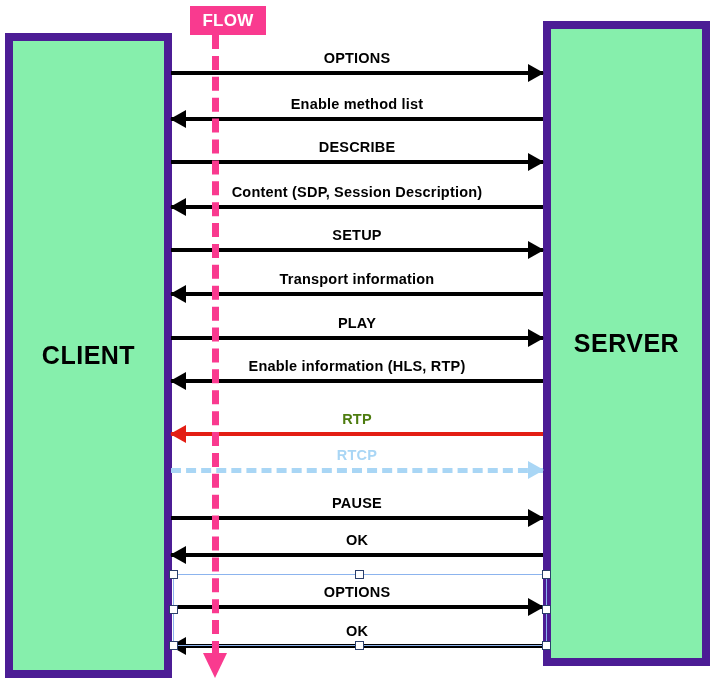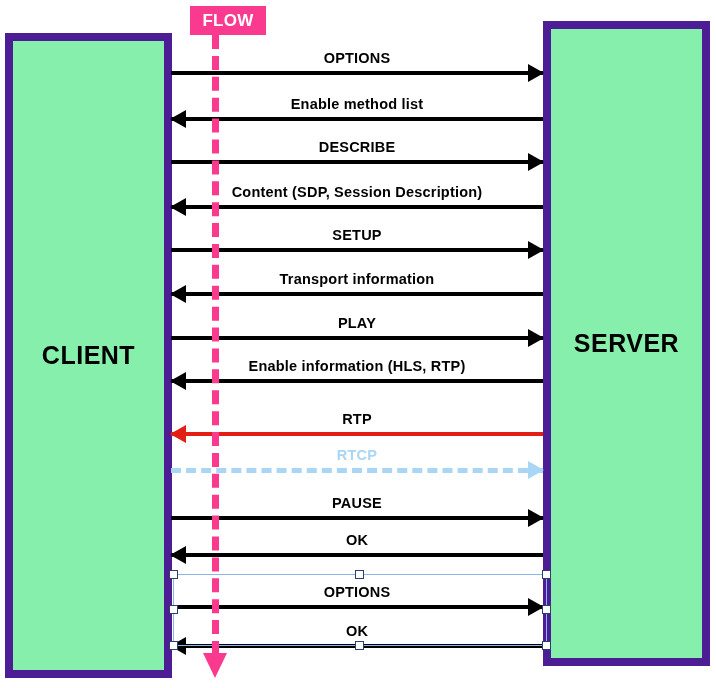--- a/index.html
+++ b/index.html
@@ -87,21 +87,21 @@
     left: 0;
     right: 0;
     bottom: 7px;
     text-align: center;
     font-size: 14.5px;
     font-weight: bold;
     color: #000000;
     white-space: nowrap;
     letter-spacing: 0.2px;
   }
-  .msg.red .caption    { color: #000000; }
+  .msg.red .caption    { color: #4d7c0f; }
   .msg.dashed .caption { color: #a9d6f5; margin-top: 32px; }
 
   
   #flow-label {
     position: absolute;
     left: 190px;
     top: 6px;
     width: 76px;
     height: 29px;
     background: #f93a8f;

